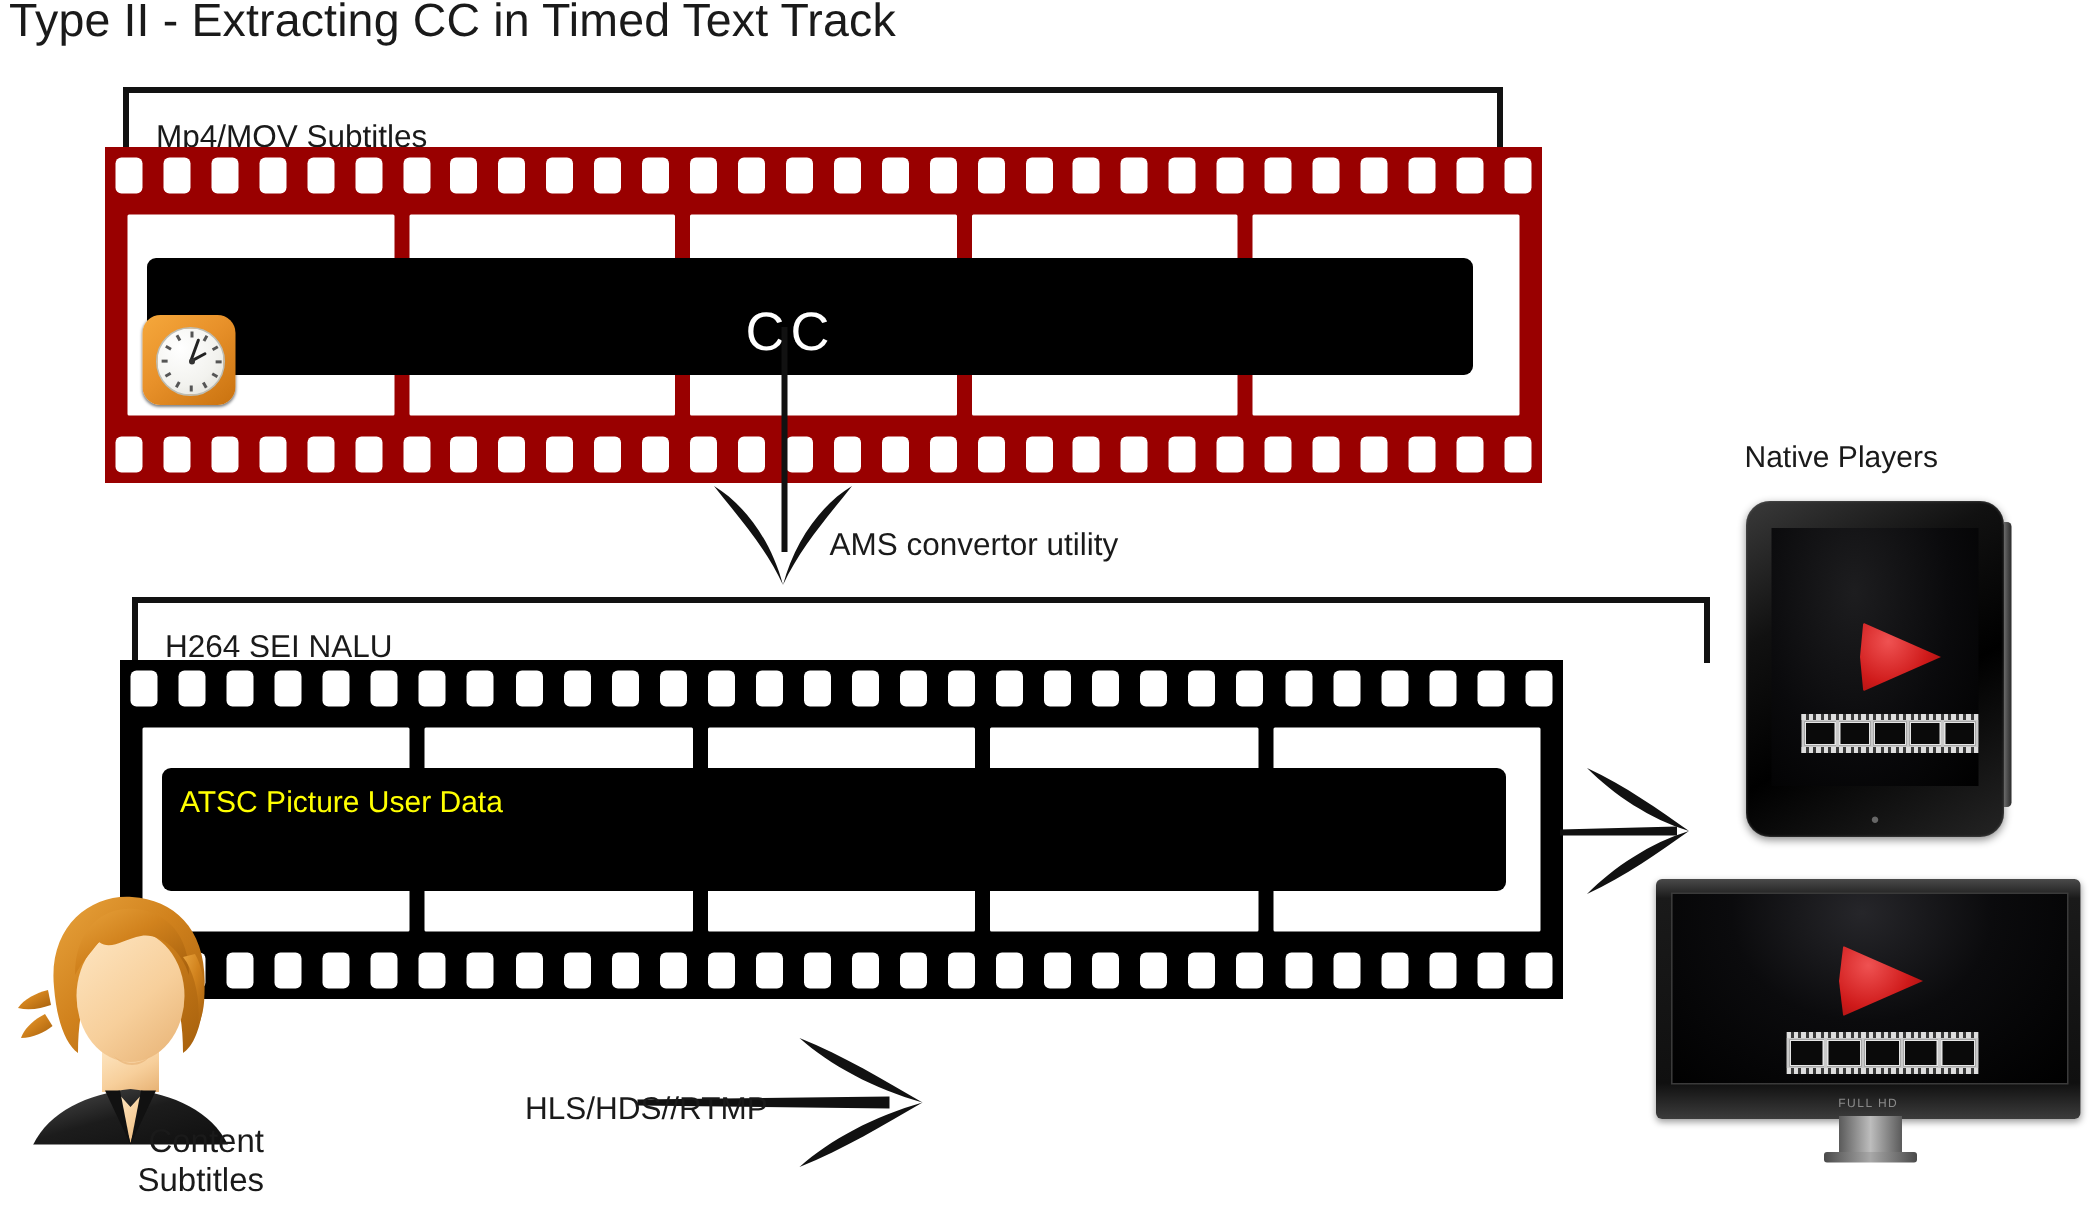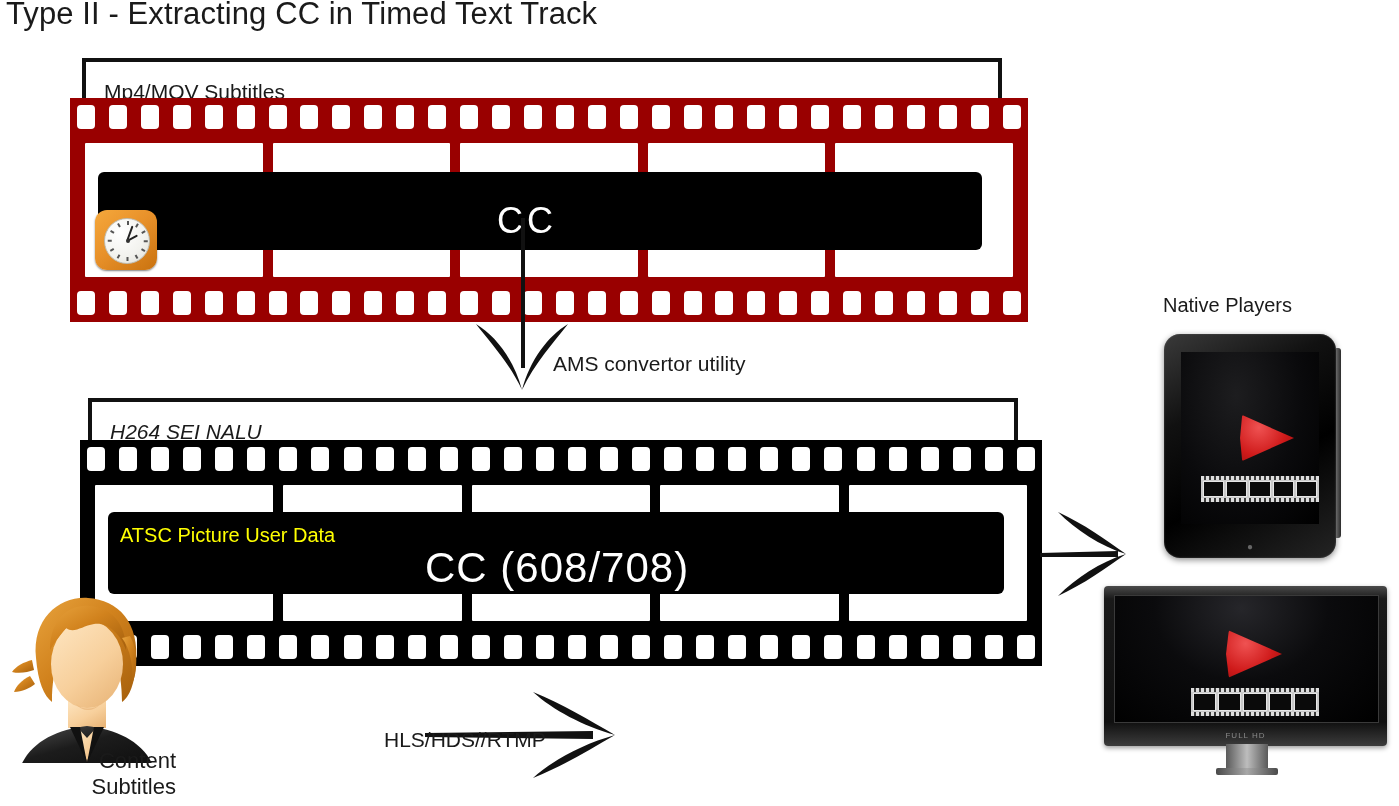--- a/index.html
+++ b/index.html
@@ -23,22 +23,22 @@
   .label-box{position:absolute;box-sizing:border-box;background:transparent;}
   .label-box .lbl{
     position:absolute;left:18px;top:50%;transform:translateY(-50%);
     font-size:21px;color:#1a1a1a;white-space:nowrap;margin-top:10px;
   }
   #mp4-label-box{
     left:82px;top:58px;width:920px;height:44px;
     border-top:4px solid #111;border-left:4px solid #111;
   }
   #h264-label-box{
-    left:88px;top:398px;width:930px;height:44px;
-    border-top:4px solid #111;border-left:4px solid #111;border-right:4px solid #111;font-style:italic;
+    left:88px;top:398px;width:1052px;height:44px;
+    border-top:4px solid #111;border-left:4px solid #111;border-right:4px solid #111;
   }
 
   
   .film{position:absolute;box-sizing:border-box;}
   .film .perf-row{
     position:absolute;left:0;width:100%;height:38px;
     display:flex;align-items:center;justify-content:space-between;
     padding:0 7px;box-sizing:border-box;
   }
   .film .perf{
@@ -112,21 +112,21 @@
   #cc-leader-line{left:521px;top:218px;width:4px;height:150px;}
 
   
   .arrowsvg{position:absolute;overflow:visible;}
   #ams-arrow{left:470px;top:320px;}
   #hls-arrow{left:425px;top:690px;}
   #out-arrow{left:1040px;top:508px;}
 
   .arrow-label{position:absolute;font-size:21px;color:#1a1a1a;white-space:nowrap;}
   #ams-label{left:553px;top:352px;}
-  #hls-label{left:384px;top:728px;}
+  #hls-label{left:350px;top:728px;}
 
   
   #native-players-title{
     position:absolute;left:1163px;top:294px;font-size:20px;color:#1a1a1a;white-space:nowrap;
   }
   
   #tablet-device{
     position:absolute;left:1164px;top:334px;width:172px;height:224px;
     border-radius:16px;
     background:linear-gradient(150deg,#3a3a3a 0%,#111 30%,#000 60%,#242424 100%);
@@ -394,21 +394,20 @@
         <span class="perf"></span>
         <span class="perf"></span>
         <span class="perf"></span>
         <span class="perf"></span>
         <span class="perf"></span>
         <span class="perf"></span>
     </div>
   </div>
 
   <div class="band-yellow" id="atsc-text">ATSC Picture User Data</div>
-  <div class="band-white" id="cc608708-text">CC (608/708)</div>
 
   <svg class="arrowsvg" id="out-arrow" width="110" height="92" viewBox="0 0 110 92">
     <path d="M0,45 L78,43 L78,49 L0,49 Z" fill="#111"></path>
     <path d="M18,4 C44,16 66,32 86,46 C60,38 36,22 18,4 Z" fill="#111"></path>
     <path d="M18,88 C44,76 66,60 86,46 C60,54 36,70 18,88 Z" fill="#111"></path>
   </svg>
 
   <svg class="arrowsvg" id="hls-arrow" width="205" height="92" viewBox="0 0 205 92">
     <path d="M0,43 L168,41 L168,49 L0,47 Z" fill="#111"></path>
     <path d="M108,2 C138,14 164,30 190,45 C158,36 128,20 108,2 Z" fill="#111"></path>

